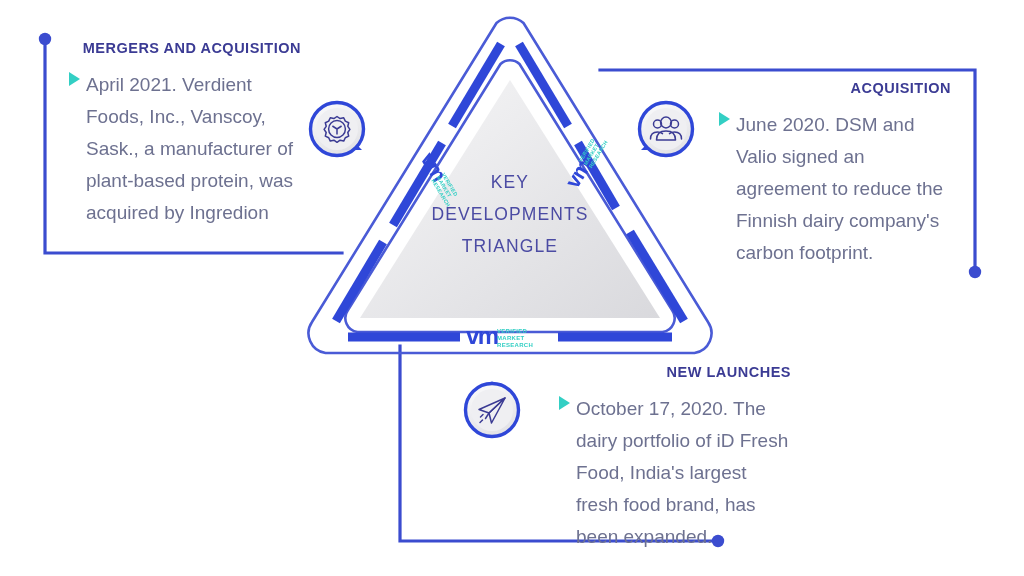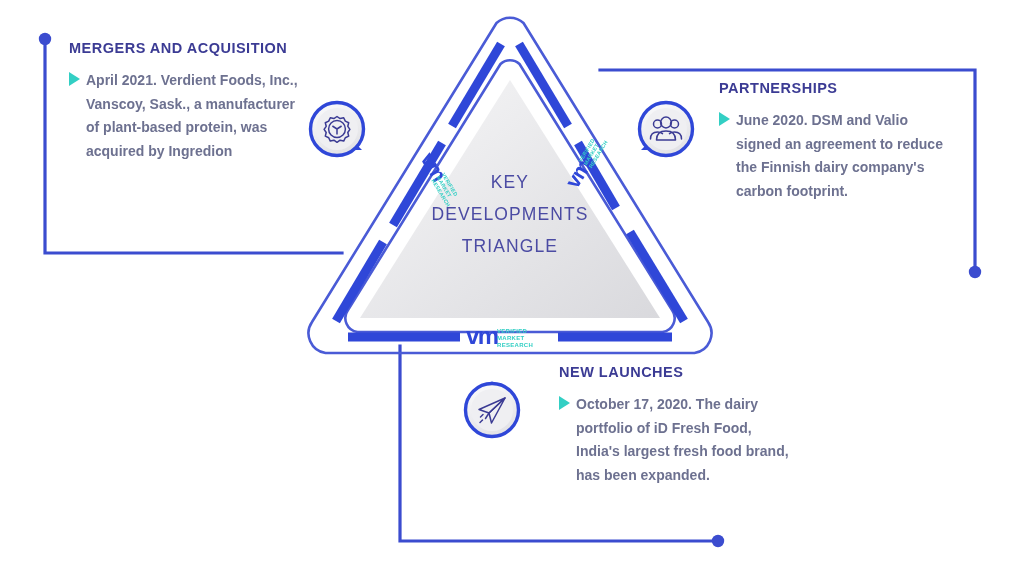--- a/index.html
+++ b/index.html
@@ -23,40 +23,40 @@
 
   
   .block{position:absolute;}
   .block .heading{
     font-size:14.5px;
     font-weight:bold;
     letter-spacing:.5px;
     color:#3b3b94;
     margin:0 0 13px 0;
     white-space:nowrap;
+    text-align:right;
   }
   .block .bullet-row{
     display:flex;
     align-items:flex-start;
     gap:6px;
   }
   .block .tri-bullet{
     flex:0 0 auto;
     width:0;height:0;
     border-top:7px solid transparent;
     border-bottom:7px solid transparent;
     border-left:11px solid #33cfc4;
     margin-top:3px;
   }
   .block .body{
-    font-size:14px;
+    font-size:19px;
     line-height:1.68;
     color:#6d7190;
     margin:0;
-    font-weight:bold;
   }
 
   #block-mergers{left:69px;top:40px;width:232px;}
   #block-partnerships{left:719px;top:80px;width:232px;}
   #block-launches{left:559px;top:364px;width:232px;}
 
   
   .icon-badge{position:absolute;width:62px;height:62px;}
   .icon-badge svg{display:block;}
   #icon-mergers{left:306px;top:98px;}
@@ -199,21 +199,21 @@
 
   <div class="block" id="block-mergers">
     <h2 class="heading">MERGERS AND ACQUISITION</h2>
     <div class="bullet-row">
       <span class="tri-bullet"></span>
       <p class="body">April 2021. Verdient Foods, Inc., Vanscoy, Sask., a manufacturer of plant-based protein, was acquired by Ingredion</p>
     </div>
   </div>
 
   <div class="block" id="block-partnerships">
-    <h2 class="heading">PARTNERSHIPS</h2>
+    <h2 class="heading">ACQUISITION</h2>
     <div class="bullet-row">
       <span class="tri-bullet"></span>
       <p class="body">June 2020. DSM and Valio signed an agreement to reduce the Finnish dairy company's carbon footprint.</p>
     </div>
   </div>
 
   <div class="block" id="block-launches">
     <h2 class="heading">NEW LAUNCHES</h2>
     <div class="bullet-row">
       <span class="tri-bullet"></span>

